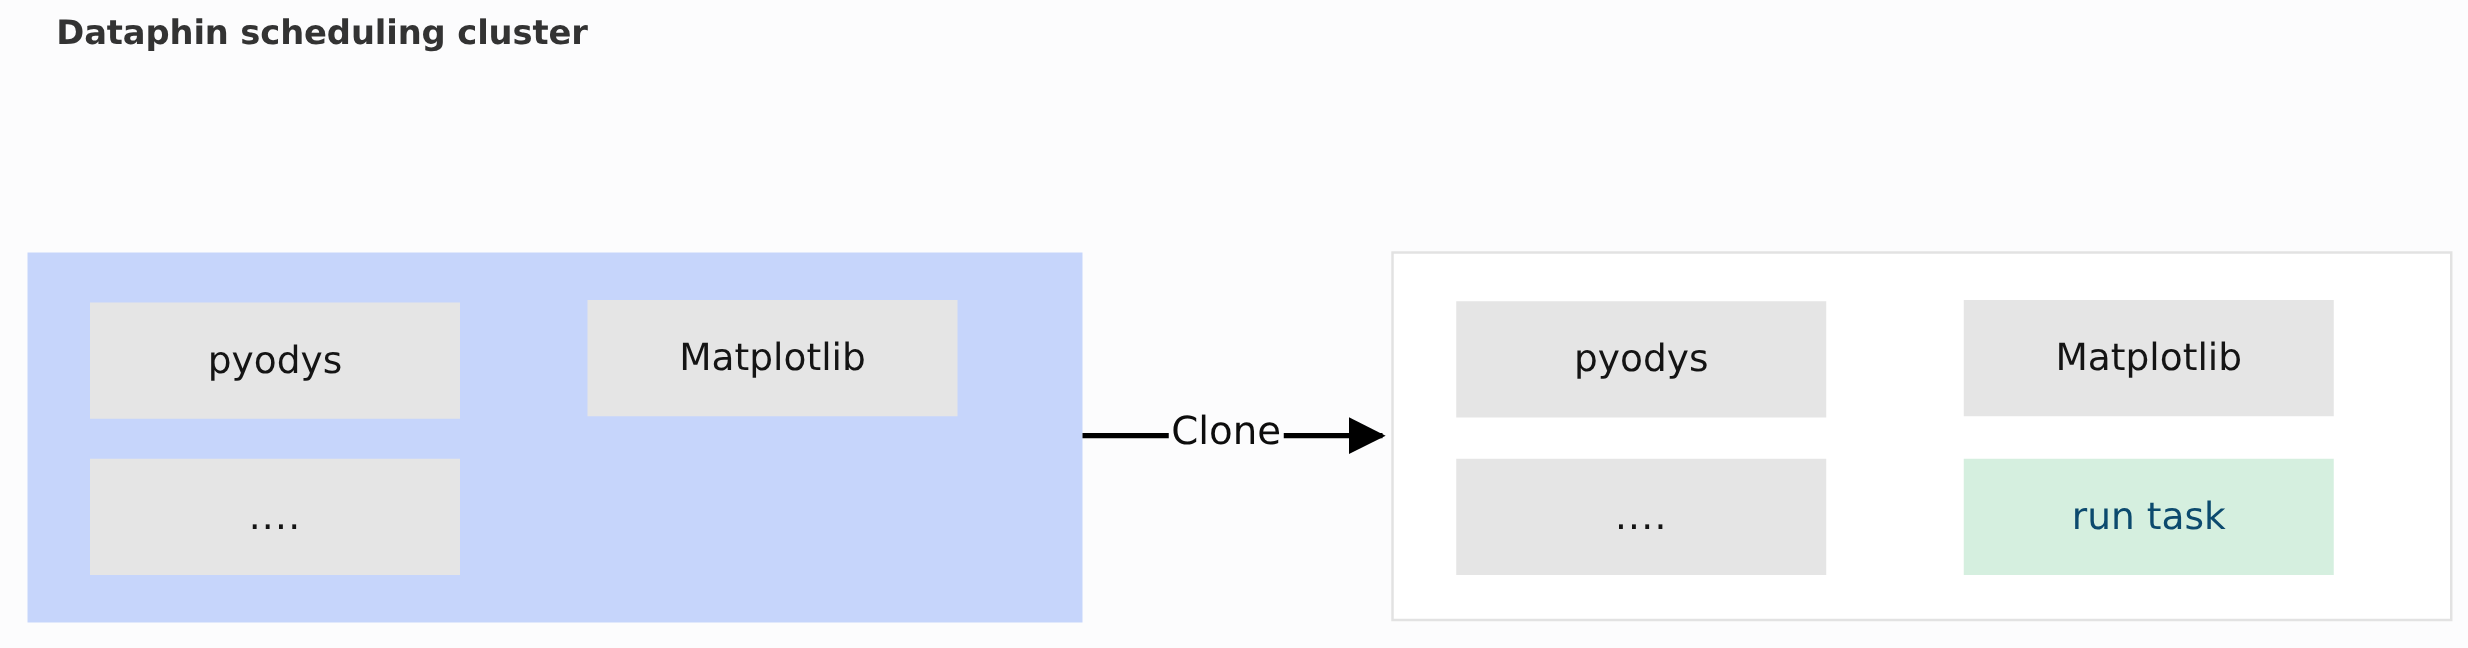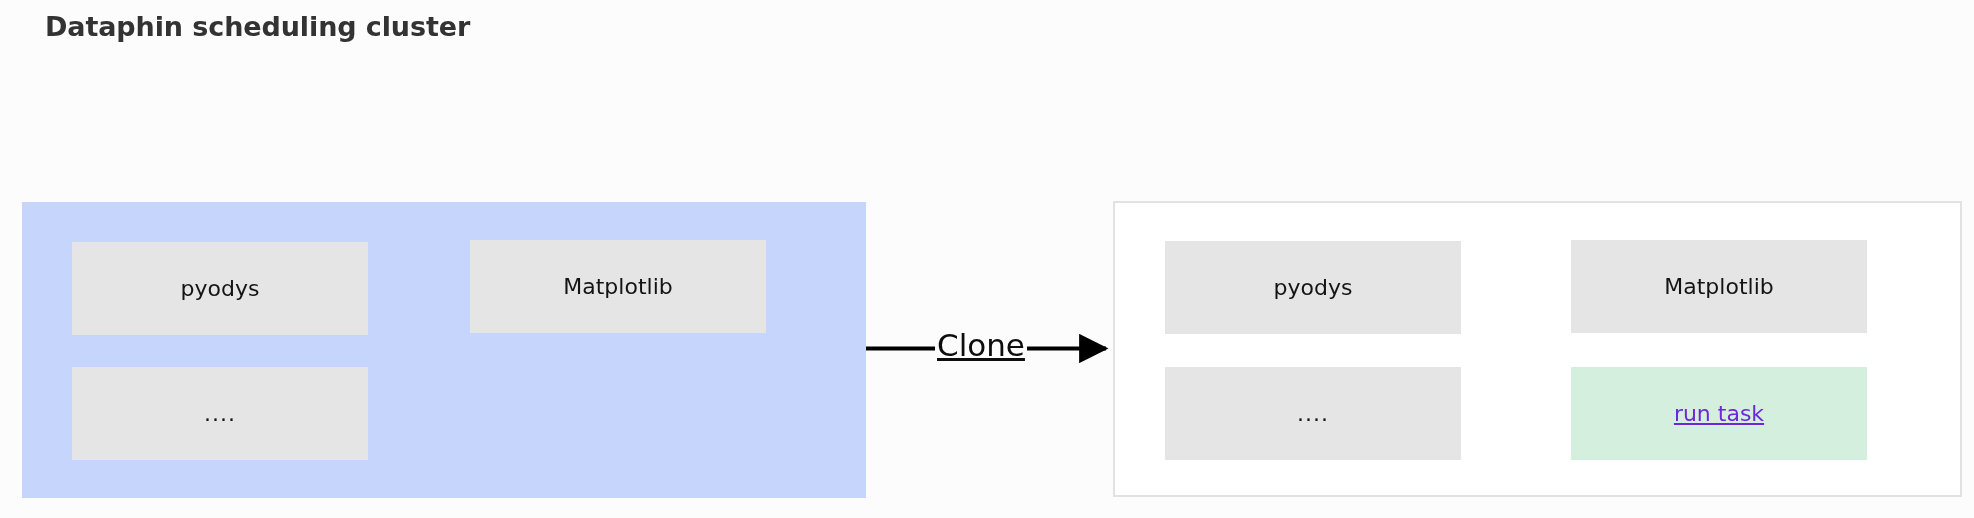--- a/index.html
+++ b/index.html
@@ -60,27 +60,27 @@
 
   
   .node {
     position: absolute;
     box-sizing: border-box;
     width: 296px;
     height: 93px;
     display: flex;
     align-items: center;
     justify-content: center;
-    font-size: 22px;
+    font-size: 30px;
     color: #1a1a1a;
     background: #e5e5e5;
     white-space: nowrap;
   }
   .node.gray { background: #e5e5e5; color: #141414; }
-  .node.green { background: #d5efdf; color: #6d28d9; text-decoration: underline; }
+  .node.green { background: #d5efdf; color: #0c4a6e; }
   .node.dots { letter-spacing: 1px; }
 
   
   .node.src-pyodys     { left: 72px;  top: 242px; }
   .node.src-matplotlib { left: 470px; top: 240px; }
   .node.src-dots       { left: 72px;  top: 367px; }
 
   
   .node.tgt-pyodys     { left: 1165px; top: 241px; }
   .node.tgt-matplotlib { left: 1571px; top: 240px; }
@@ -98,21 +98,20 @@
   .edge-label {
     position: absolute;
     left: 935px;
     top: 323px;
     font-size: 31px;
     color: #0d0d0d;
     background: #fcfcfd;
     padding: 0 2px;
     white-space: nowrap;
     line-height: 44px;
-    text-decoration: underline;
   }
 </style>
 </head>
 <body>
 
 <div id="diagram-canvas">
 
   <div class="diagram-title">Dataphin scheduling cluster</div>
 
   <div class="cluster-panel source"></div>

